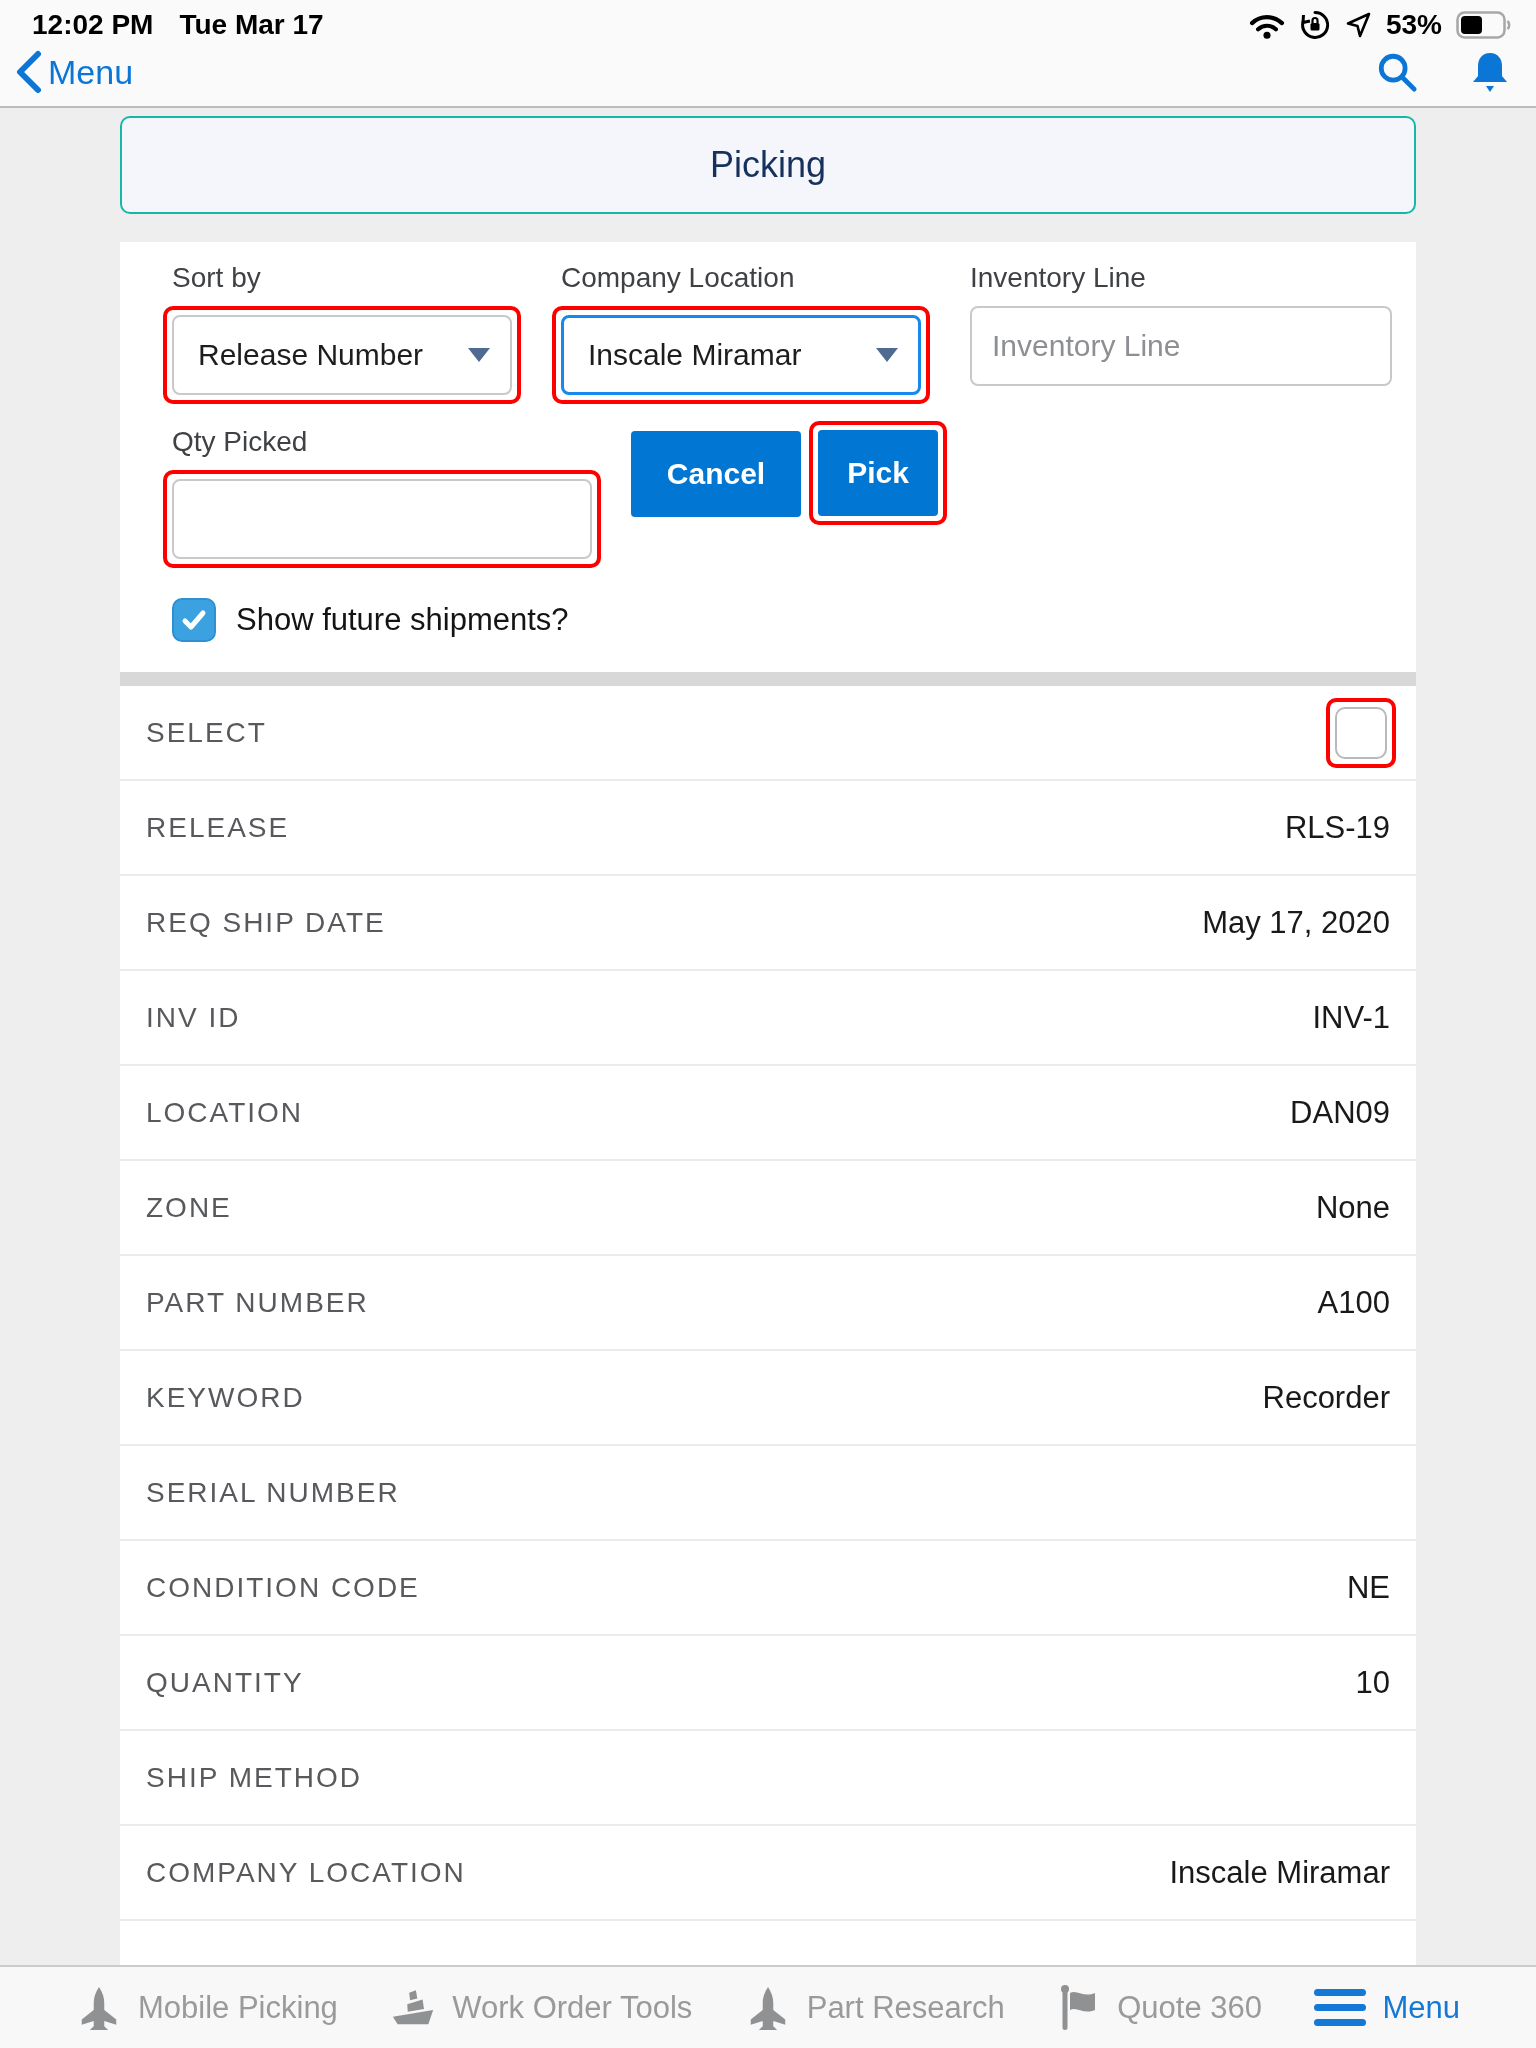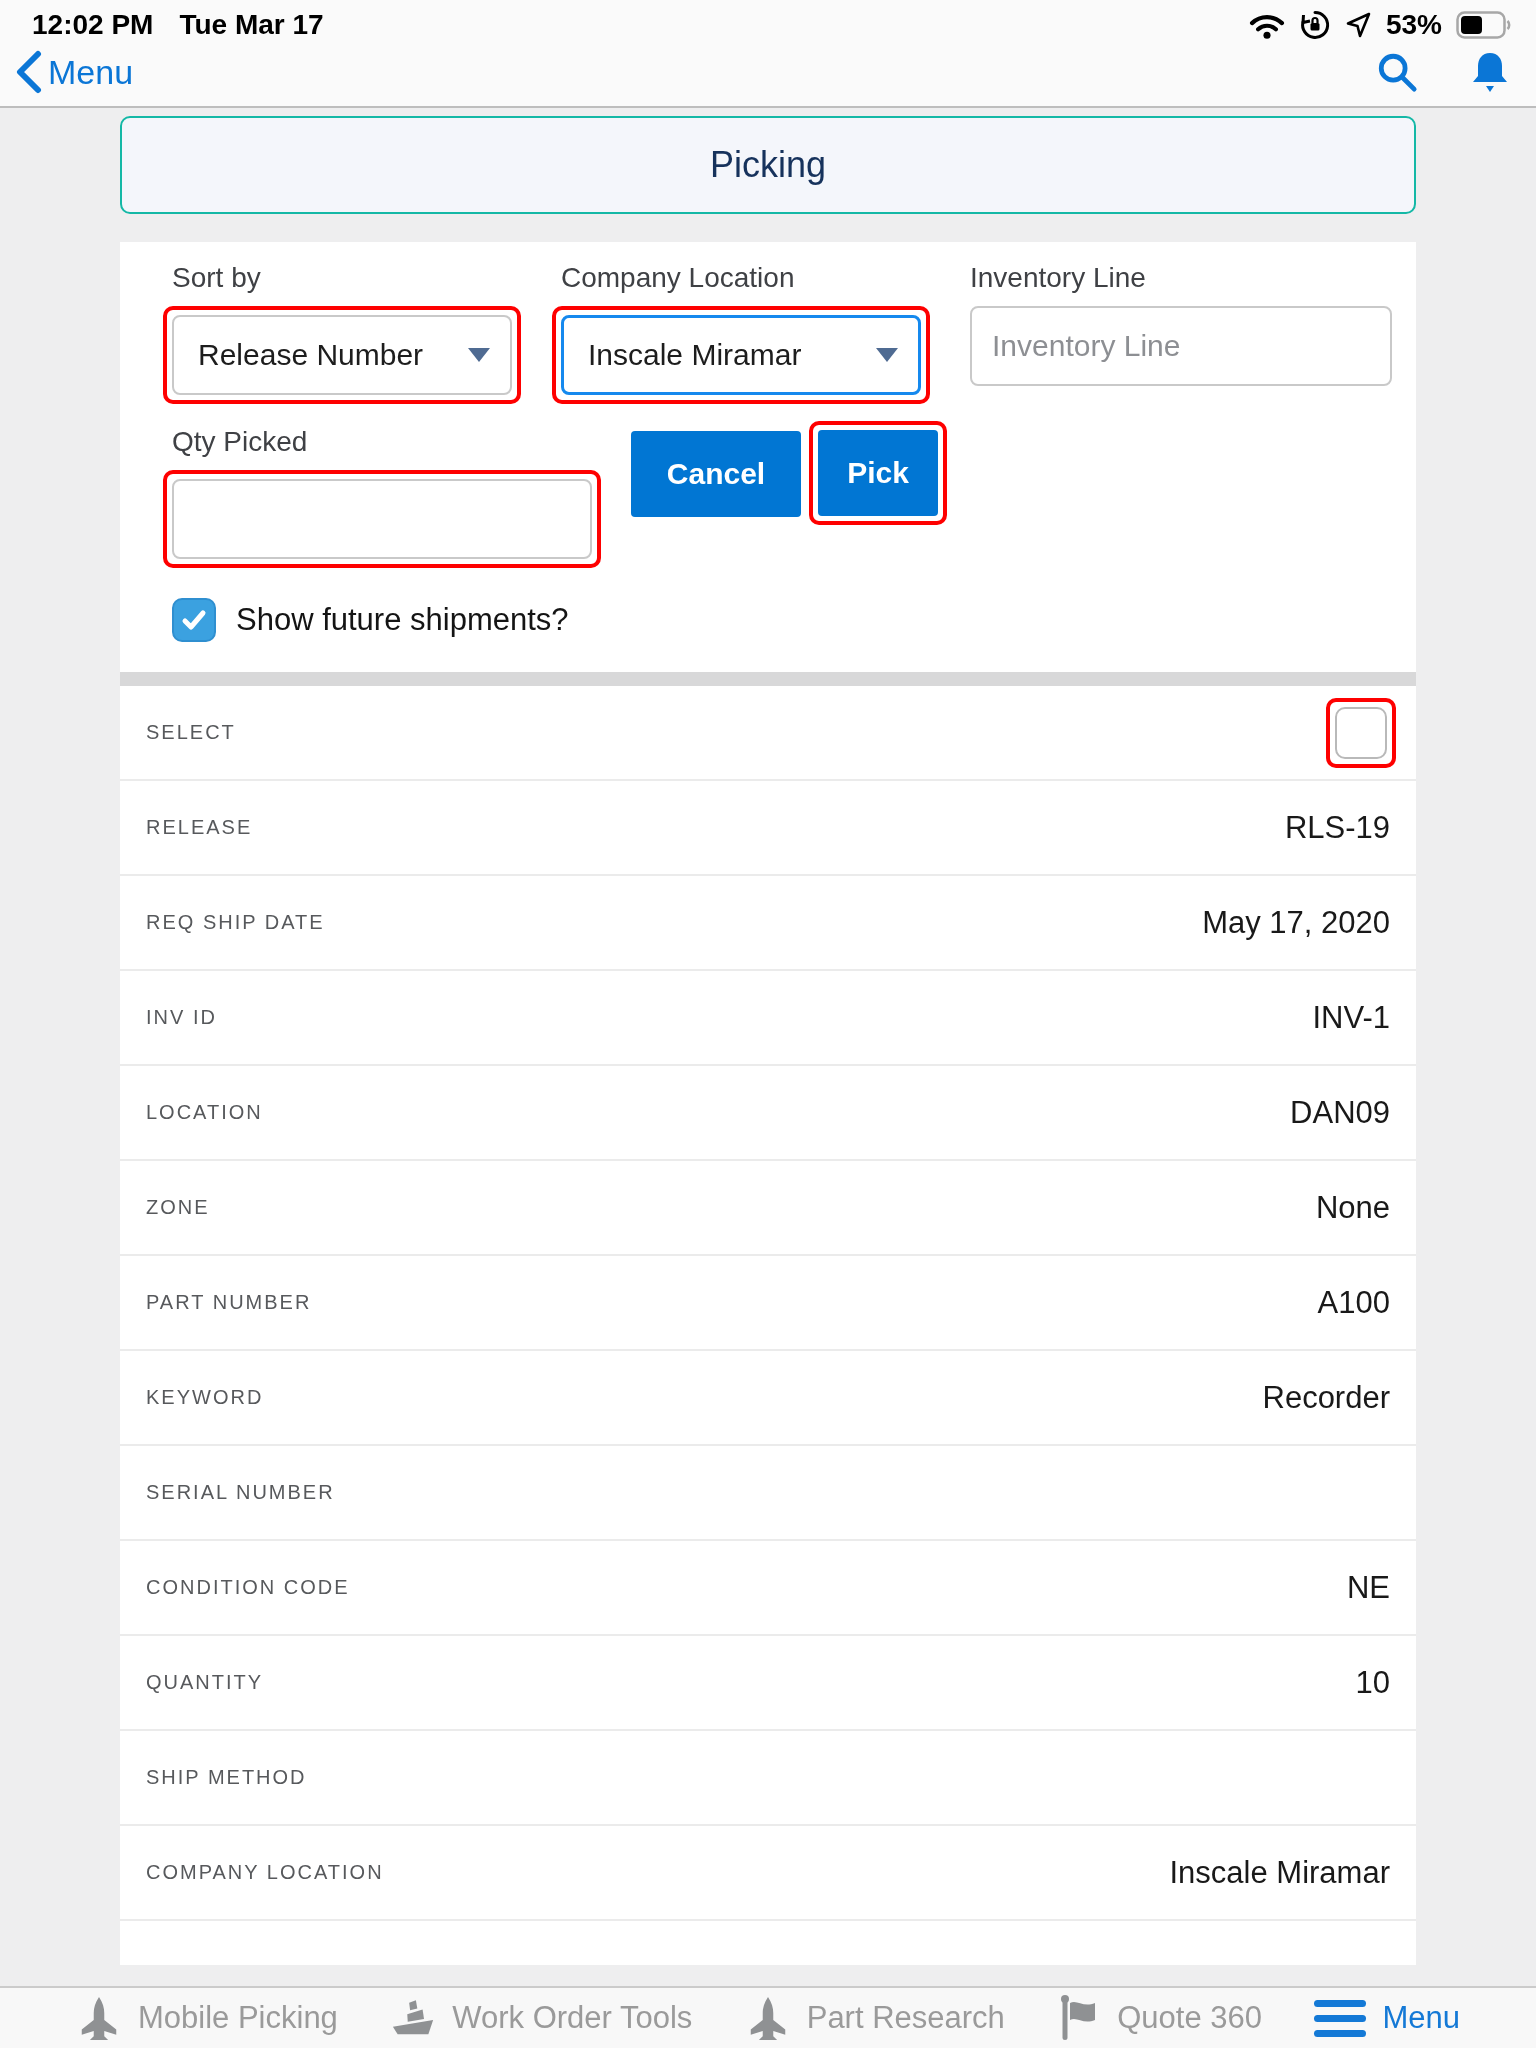--- a/index.html
+++ b/index.html
@@ -46,28 +46,28 @@
   .check-row { display:flex; align-items:center; gap:20px; margin-top:30px; }
   .cbx { width:44px; height:44px; border-radius:10px; background:#3ba1e0; border:2px solid #2f8fd0;
          display:flex; align-items:center; justify-content:center; cursor:pointer; }
   .check-row span { font-size:31px; color:#141414; }
 
   .gap-strip { height:14px; background:#d8d8d9; margin-top:0; }
 
   
   .table { background:#fff; }
   .trow { height:95px; display:flex; align-items:center; padding:0 26px; border-bottom:2px solid #ebebeb; background:#fff; }
-  .trow .lbl { font-size:20px; color:#57595c; letter-spacing:2px; }
+  .trow .lbl { font-size:28px; color:#57595c; letter-spacing:2px; }
   .trow .val { margin-left:auto; font-size:31px; color:#191919; }
   .trow.partial { height:45px; border-bottom:none; }
   .sel-cbx { width:52px; height:52px; background:#fff; border:2px solid #b9b9b9; border-radius:10px; cursor:pointer; }
   .annot-cbx { margin-left:auto; margin-right:-6px; }
 
   
-  .tab-bar { position:absolute; left:0; right:0; bottom:0; height:62px; background:#f8f8f8; border-top:2px solid #cbcbcb;
+  .tab-bar { position:absolute; left:0; right:0; bottom:0; height:83px; background:#f8f8f8; border-top:2px solid #cbcbcb;
              display:flex; align-items:center; justify-content:space-between; padding:0 76px; }
   .tab { display:flex; align-items:center; gap:16px; color:#9a9a9a; font-size:31px; cursor:pointer; }
   .tab.active { color:#1479d6; }
   .hamburger { display:flex; flex-direction:column; gap:8px; }
   .hamburger i { display:block; width:52px; height:7px; background:#1479d6; border-radius:4px; }
 
   svg { display:block; }
 </style>
 </head>
 <body>

